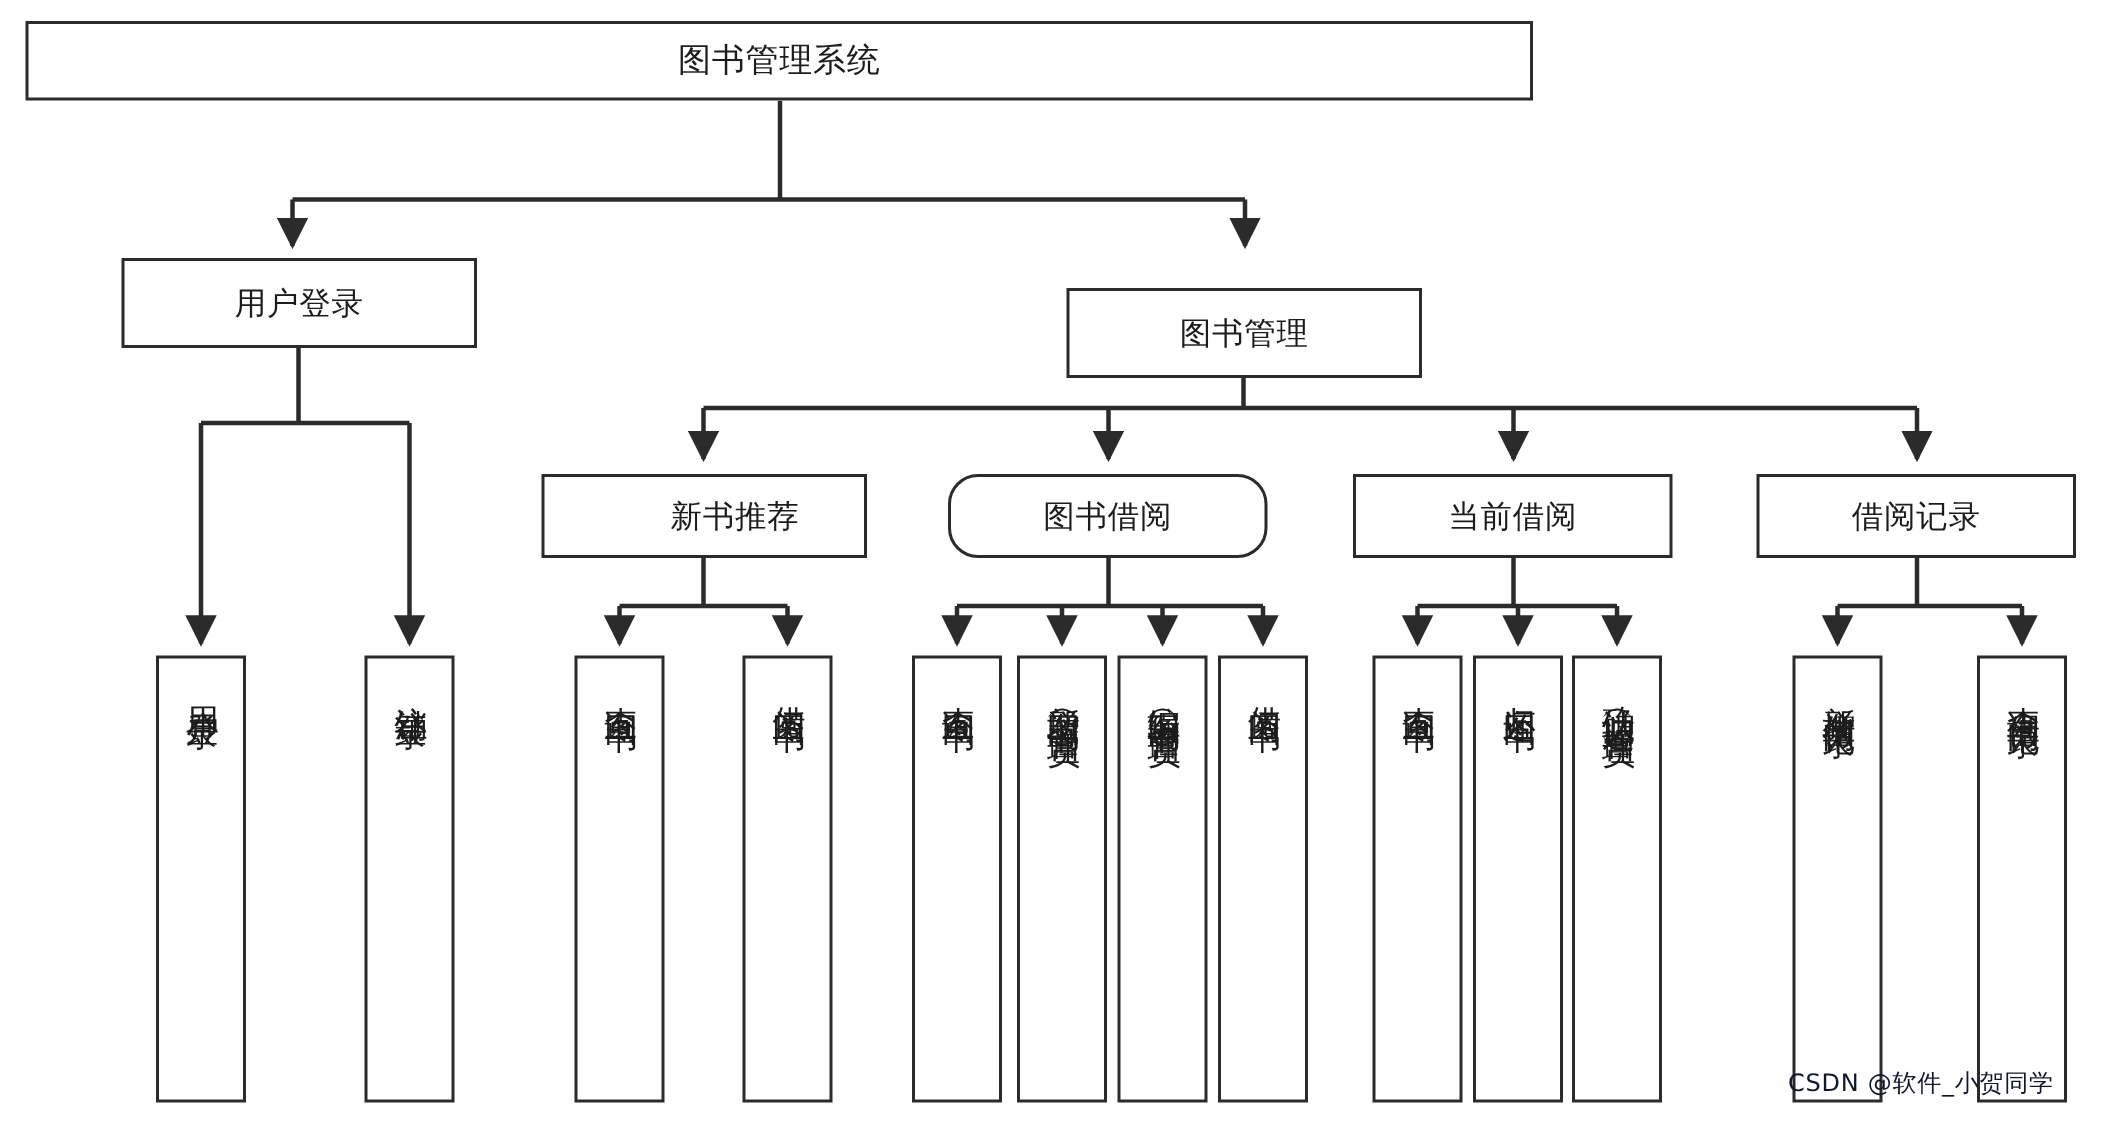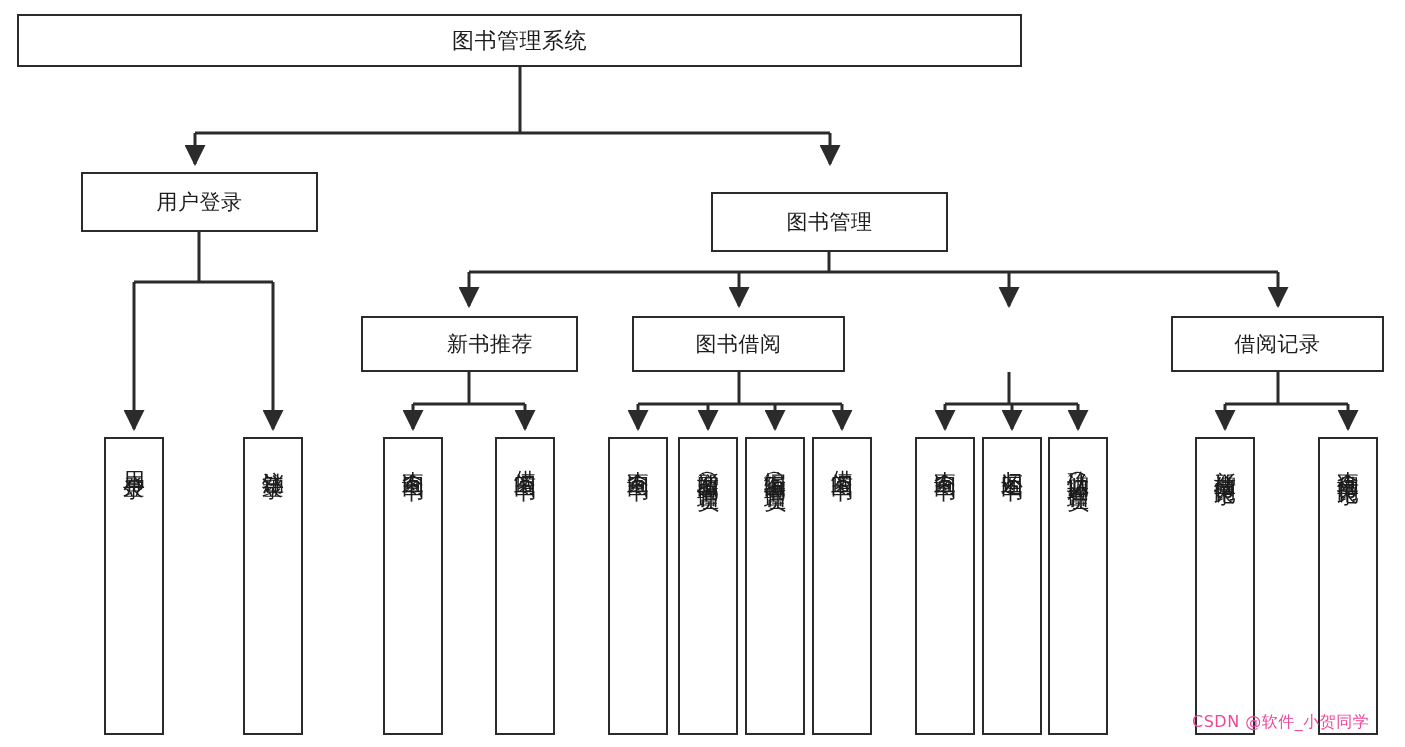--- a/index.html
+++ b/index.html
@@ -56,21 +56,21 @@
     text-orientation: upright;
     font-size: 22px;
     letter-spacing: 3px;
     line-height: 1;
   }
   #watermark {
     position: absolute;
     left: 1192px;
     top: 712px;
     font-size: 16px;
-    color: #ec4899;
+    color: #0f172a;
     letter-spacing: 0.5px;
     white-space: pre;
     pointer-events: none;
   }
 </style>
 </head>
 <body>
 
 <div id="diagram-root">
 
@@ -131,22 +131,25 @@
   <div class="node horizontal" style="left:81px; top:172px; width:237px; height:60px;">
     <span class="label">用户登录</span>
   </div>
   <div class="node horizontal" style="left:711px; top:172px; width:237px; height:60px;margin-top:20px;">
     <span class="label">图书管理</span>
   </div>
 
   <div class="node horizontal" style="left:361px; top:316px; width:217px; height:56px;padding-left:41px;">
     <span class="label">新书推荐</span>
   </div>
-  <div class="node horizontal" style="left:632px; top:316px; width:213px; height:56px;">
+  <div class="node horizontal" style="left:632px; top:316px; width:213px; height:56px;border-radius:20px;">
     <span class="label">图书借阅</span>
+  </div>
+  <div class="node horizontal" style="left:902px; top:316px; width:213px; height:56px;">
+    <span class="label">当前借阅</span>
   </div>
   <div class="node horizontal" style="left:1171px; top:316px; width:213px; height:56px;">
     <span class="label">借阅记录</span>
   </div>
 
   <div class="node vertical" style="left:104px; top:437px; width:60px; height:298px;">
     <span class="label">用户登录</span>
   </div>
   <div class="node vertical" style="left:243px; top:437px; width:60px; height:298px;">
     <span class="label">注销登录</span>

